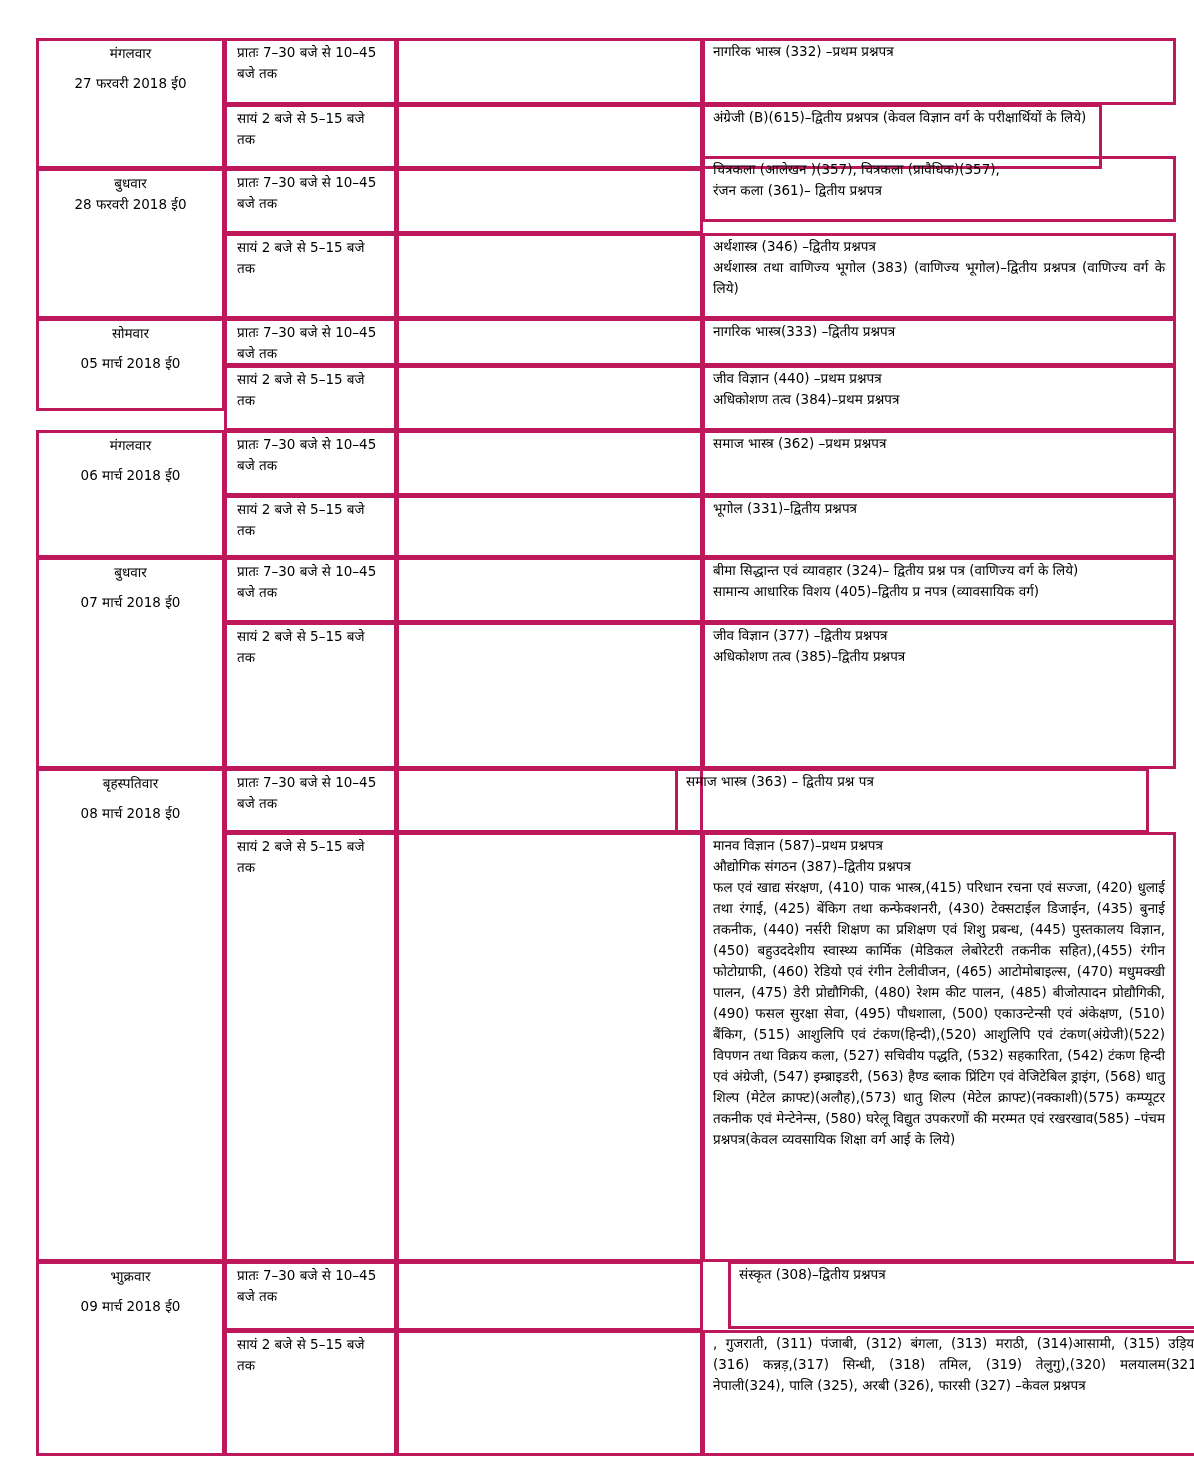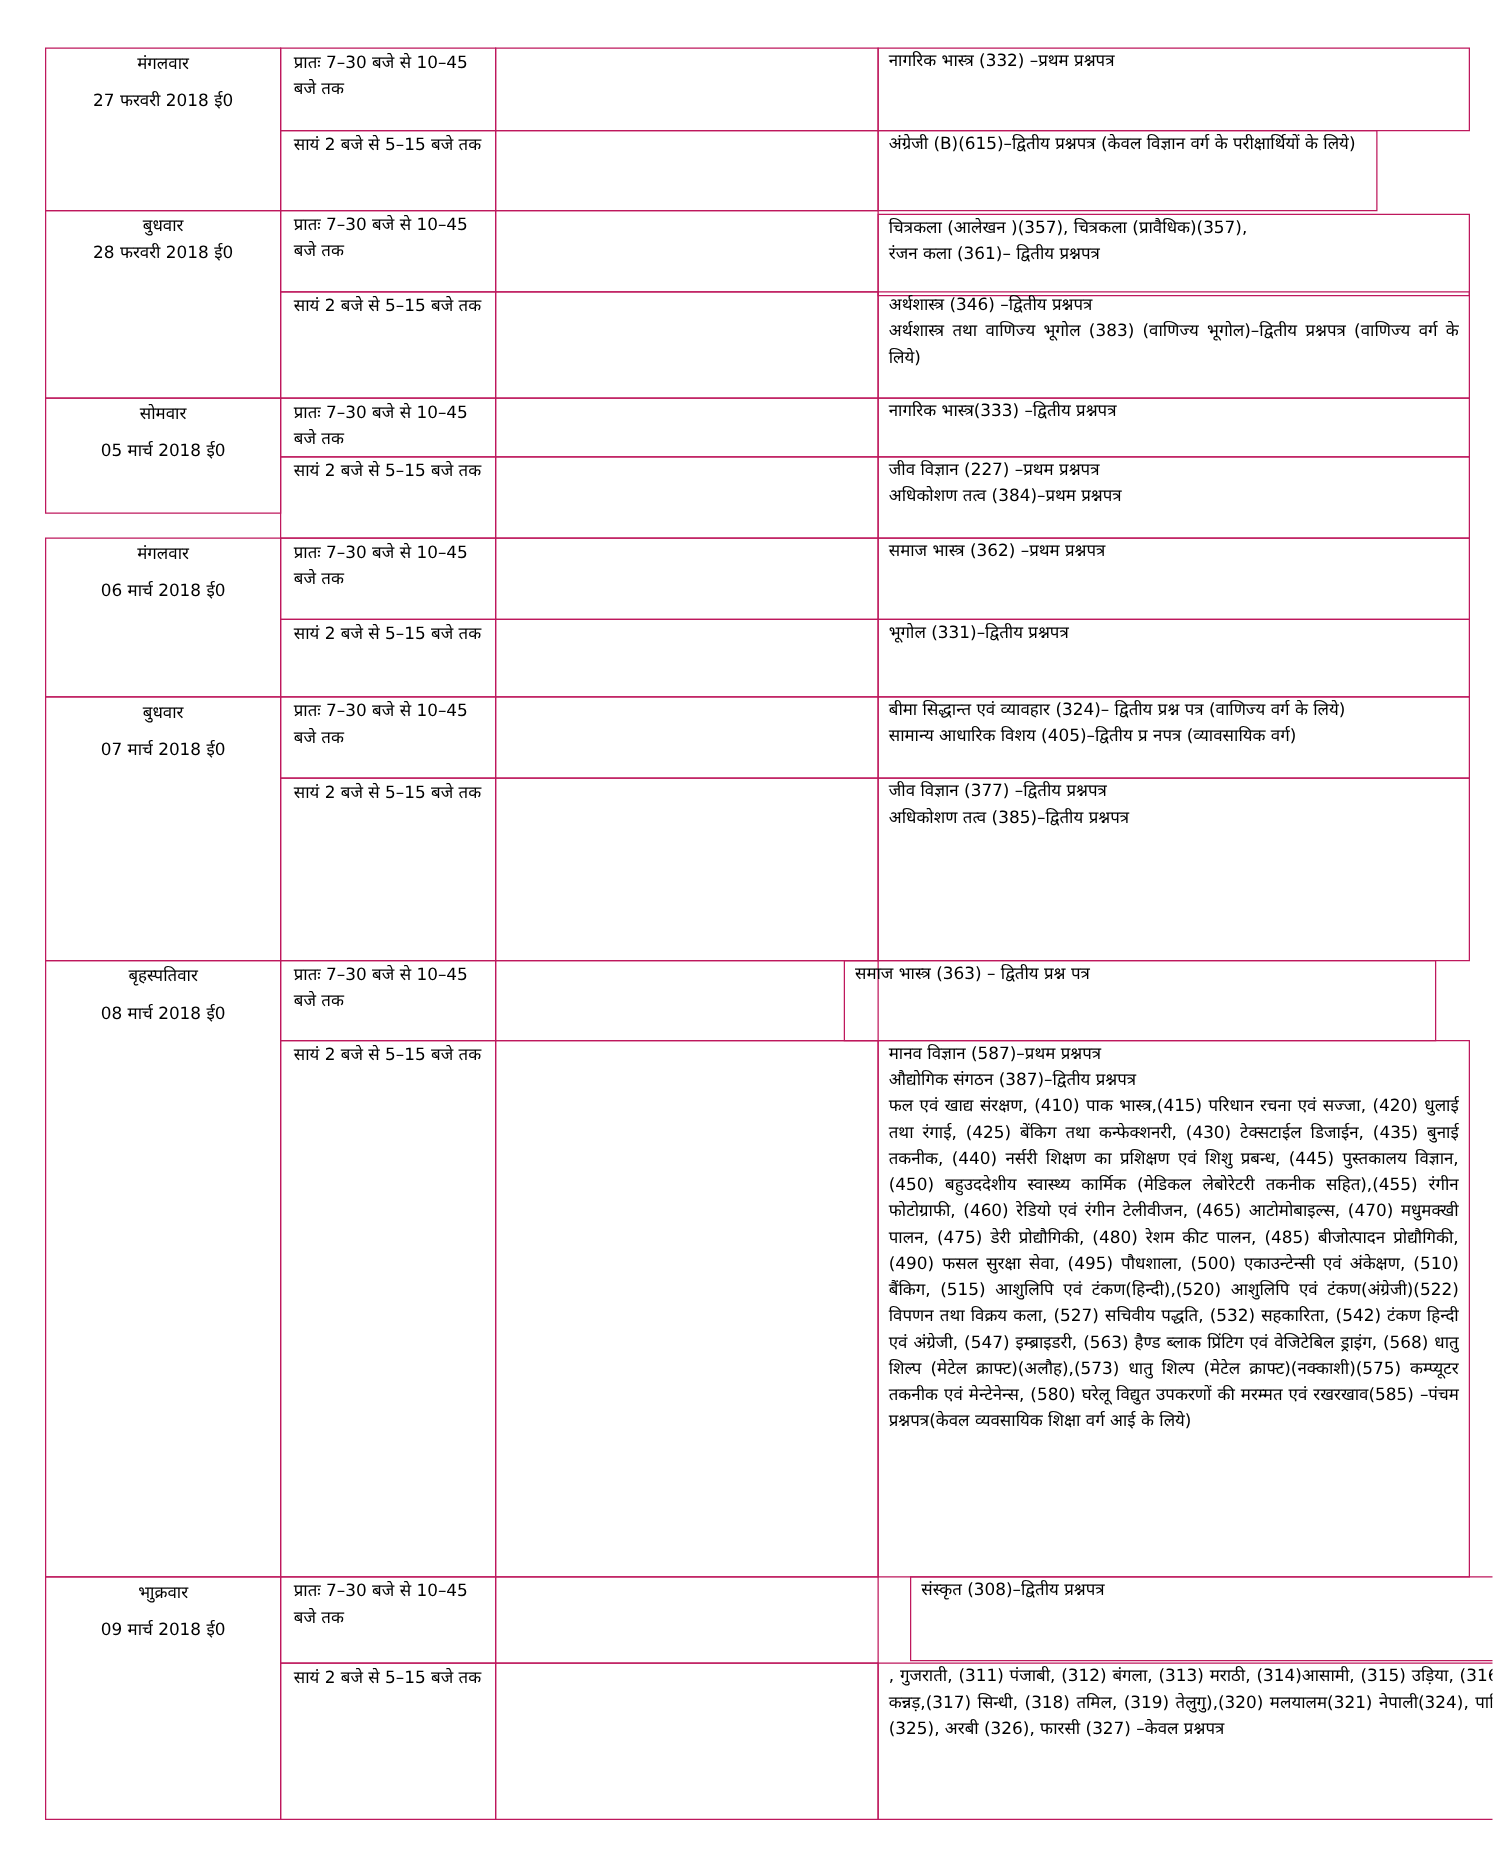--- a/index.html
+++ b/index.html
@@ -1,19 +1,19 @@
 <!DOCTYPE html>
 <html><head>
 <meta charset="utf-8">
 <style>
   html, body { margin:0; padding:0; background:#ffffff; }
   body { width:1194px; height:1480px; position:relative; overflow:hidden;
          font-family:"DejaVu Sans","Liberation Sans",sans-serif; color:#000; }
   .tbl { position:absolute; left:36px; top:38px; width:1139px; height:1417px; }
-  .cell { position:absolute; box-sizing:border-box; border:1px solid #be185d; font-size:13.5px; line-height:21px; overflow:hidden; }
+  .cell { position:absolute; box-sizing:border-box; border:3px solid #be185d; font-size:13.5px; line-height:21px; overflow:hidden; }
   .day { text-align:center; padding-top:2px; }
   .day .dn { display:block; }
   .day .dt { display:block; margin-top:9px; }
   .day.tight .dt { margin-top:0; }
   .time { padding:1px 10px 0 10px; }
   .blank { }
   .subj { padding:0 8px 0 8px; text-align:justify; }
   .subj .ln { display:block; }
 </style>
 </head>
@@ -33,21 +33,21 @@
     <div class="cell blank" style="left: 360px; top: 66px; width: 307px; height: 65px;"></div>
     <div class="cell subj" style="left: 666px; top: 66px; width: 400px; height: 65px;">
       <span class="ln">अंग्रेजी (B)(615)–द्वितीय प्रश्नपत्र (केवल विज्ञान वर्ग के परीक्षार्थियों के लिये)</span>
     </div>
     <div class="cell day tight" style="left: 0px; top: 130px; width: 189px; height: 151px;">
       <span class="dn">बुधवार</span>
       <span class="dt">28 फरवरी 2018 ई0</span>
     </div>
     <div class="cell time" style="left: 188px; top: 130px; width: 173px; height: 66px;"><span>प्रातः 7–30 बजे से 10–45 बजे तक</span></div>
     <div class="cell blank" style="left: 360px; top: 130px; width: 307px; height: 66px;"></div>
-    <div class="cell subj" style="left: 666px; top: 133px; width: 474px; height: 66px;">
+    <div class="cell subj" style="left: 666px; top: 118px; width: 474px; height: 66px;">
       <span class="ln">चित्रकला (आलेखन )(357), चित्रकला (प्रावैधिक)(357),</span>
       <span class="ln">रंजन कला (361)– द्वितीय प्रश्नपत्र</span>
     </div>
     <div class="cell time" style="left: 188px; top: 195px; width: 173px; height: 86px;"><span>सायं 2 बजे से 5–15 बजे तक</span></div>
     <div class="cell blank" style="left: 360px; top: 195px; width: 307px; height: 86px;"></div>
     <div class="cell subj" style="left: 666px; top: 195px; width: 474px; height: 86px;">
       <span class="ln">अर्थशास्त्र (346) –द्वितीय प्रश्नपत्र</span>
       <span class="ln">अर्थशास्त्र तथा वाणिज्य भूगोल (383) (वाणिज्य भूगोल)–द्वितीय प्रश्नपत्र (वाणिज्य वर्ग के लिये)</span>
     </div>
     <div class="cell day" style="left: 0px; top: 280px; width: 189px; height: 93px;">
@@ -55,21 +55,21 @@
       <span class="dt">05 मार्च 2018 ई0</span>
     </div>
     <div class="cell time" style="left: 188px; top: 280px; width: 173px; height: 48px;"><span>प्रातः 7–30 बजे से 10–45 बजे तक</span></div>
     <div class="cell blank" style="left: 360px; top: 280px; width: 307px; height: 48px;"></div>
     <div class="cell subj" style="left: 666px; top: 280px; width: 474px; height: 48px;">
       <span class="ln">नागरिक भास्त्र(333) –द्वितीय प्रश्नपत्र</span>
     </div>
     <div class="cell time" style="left: 188px; top: 327px; width: 173px; height: 66px;"><span>सायं 2 बजे से 5–15 बजे तक</span></div>
     <div class="cell blank" style="left: 360px; top: 327px; width: 307px; height: 66px;"></div>
     <div class="cell subj" style="left: 666px; top: 327px; width: 474px; height: 66px;">
-      <span class="ln">जीव विज्ञान (227) –प्रथम प्रश्नपत्र</span>
+      <span class="ln">जीव विज्ञान (440) –प्रथम प्रश्नपत्र</span>
       <span class="ln">अधिकोशण तत्व (384)–प्रथम प्रश्नपत्र</span>
     </div>
     <div class="cell day" style="left: 0px; top: 392px; width: 189px; height: 128px;">
       <span class="dn">मंगलवार</span>
       <span class="dt">06 मार्च 2018 ई0</span>
     </div>
     <div class="cell time" style="left: 188px; top: 392px; width: 173px; height: 66px;"><span>प्रातः 7–30 बजे से 10–45 बजे तक</span></div>
     <div class="cell blank" style="left: 360px; top: 392px; width: 307px; height: 66px;"></div>
     <div class="cell subj" style="left: 666px; top: 392px; width: 474px; height: 66px;">
       <span class="ln">समाज भास्त्र (362) –प्रथम प्रश्नपत्र</span>

